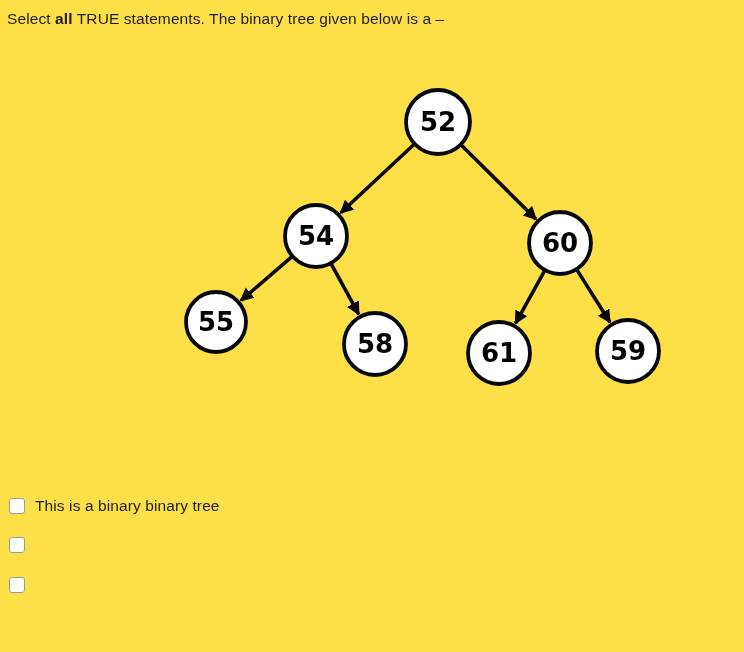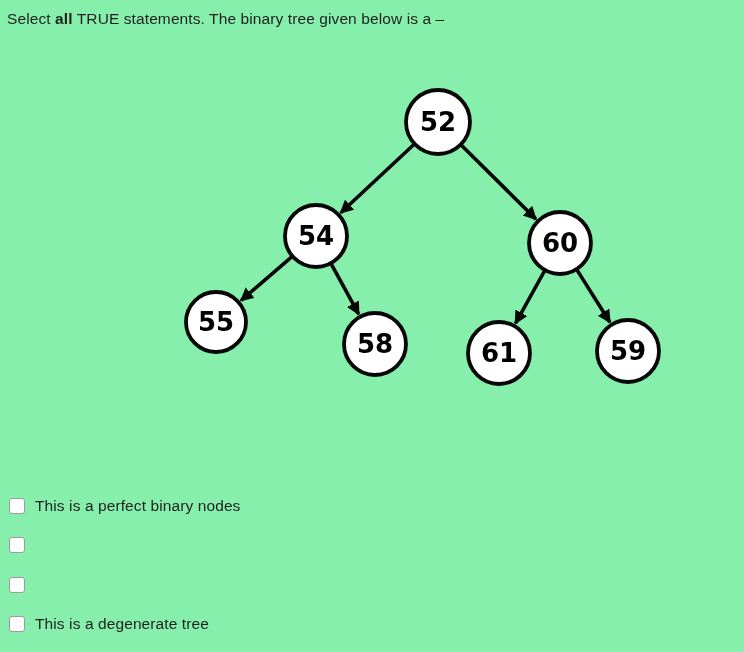--- a/index.html
+++ b/index.html
@@ -4,21 +4,21 @@
 <style>
   html, body {
     margin: 0;
     padding: 0;
     background: #ffffff;
   }
   .page {
     position: relative;
     width: 744px;
     height: 652px;
-    background: #86efac;
+    background: #fde047;
     font-family: "Liberation Sans", sans-serif;
     overflow: hidden;
   }
   .question-title {
     position: absolute;
     top: 8px;
     left: 7px;
     font-size: 15.5px;
     line-height: 21px;
     color: #1f1f1f;
@@ -126,27 +126,23 @@
       </g>
       <g>
         <circle cx="628" cy="351" r="31" class="node-circle" fill="#ffffff"></circle>
         <text x="628" y="360" class="node-label">59</text>
       </g>
     </svg>
 
   <div class="options">
     <label class="option-row" style="top:492px">
       <span class="checkbox"></span>
-      <span class="option-label">This is a perfect binary nodes</span>
+      <span class="option-label">This is a binary binary tree</span>
     </label>
     <label class="option-row" style="top:531px">
       <span class="checkbox"></span>
     </label>
     <label class="option-row" style="top:571px">
       <span class="checkbox"></span>
     </label>
-    <label class="option-row" style="top:610px">
-      <span class="checkbox"></span>
-      <span class="option-label">This is a degenerate tree</span>
-    </label>
   </div>
 
 </div>
 
 </body></html>

